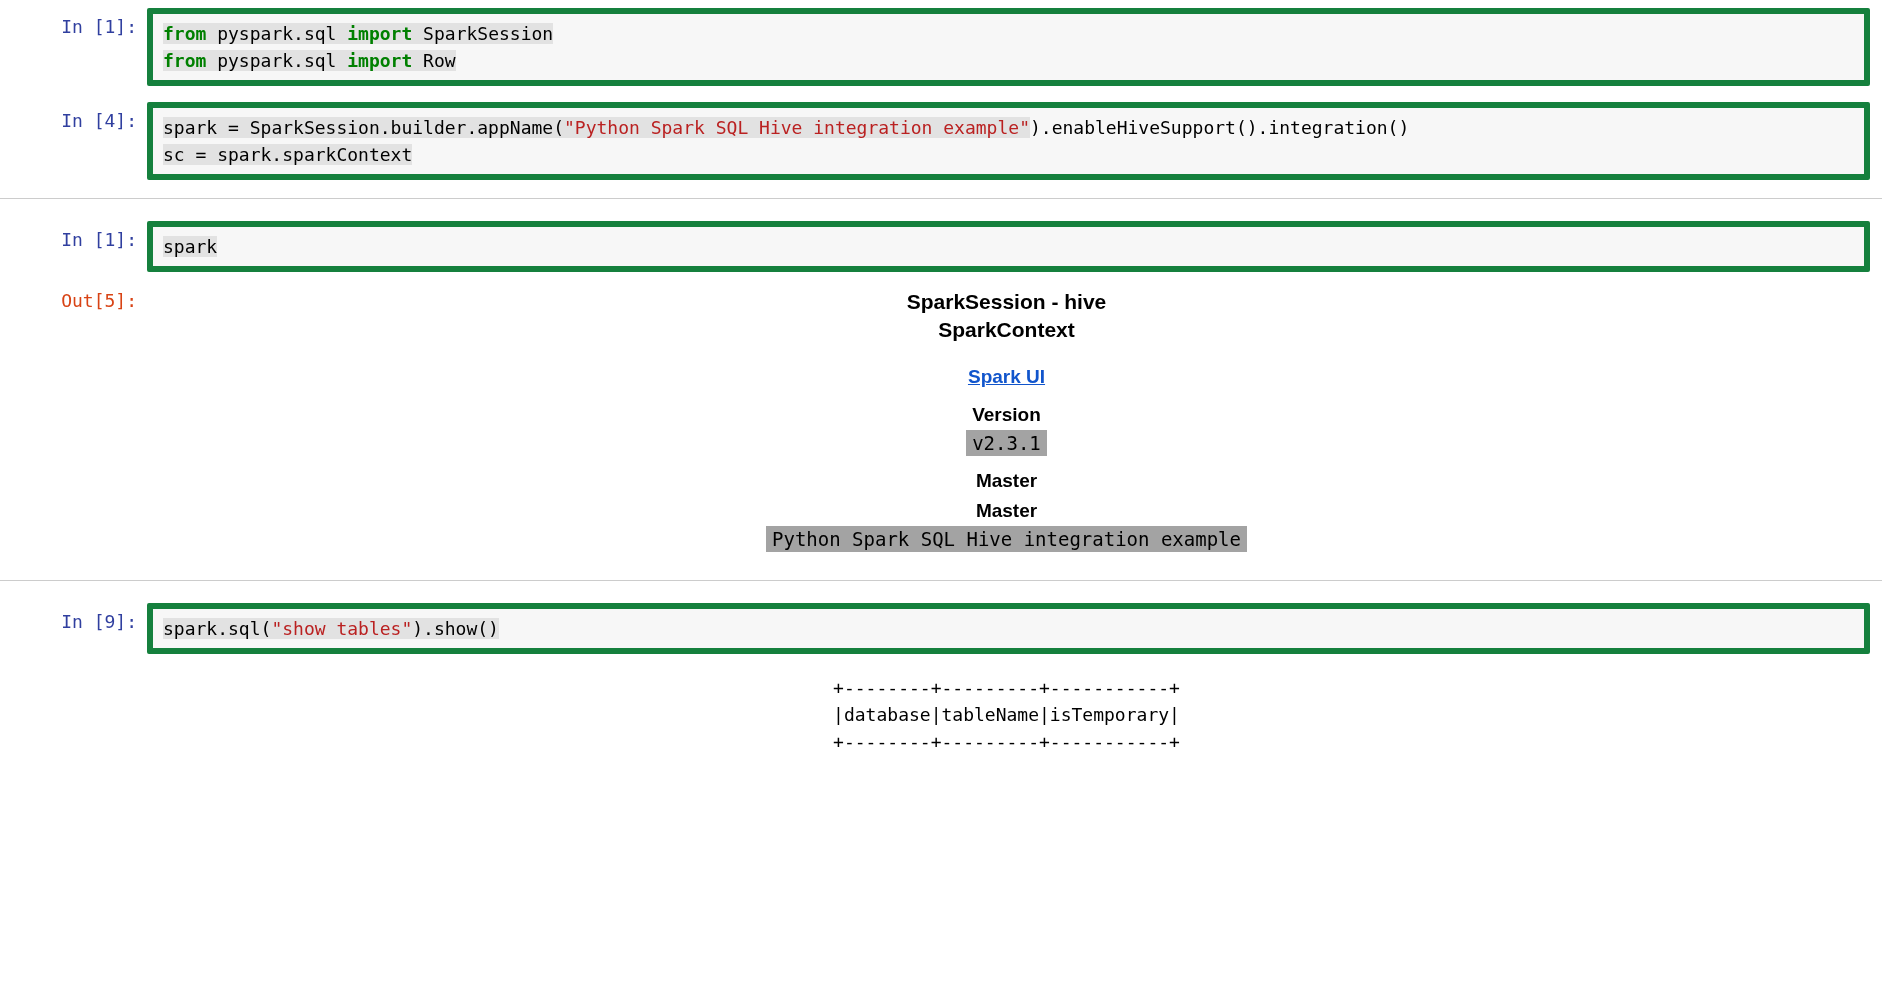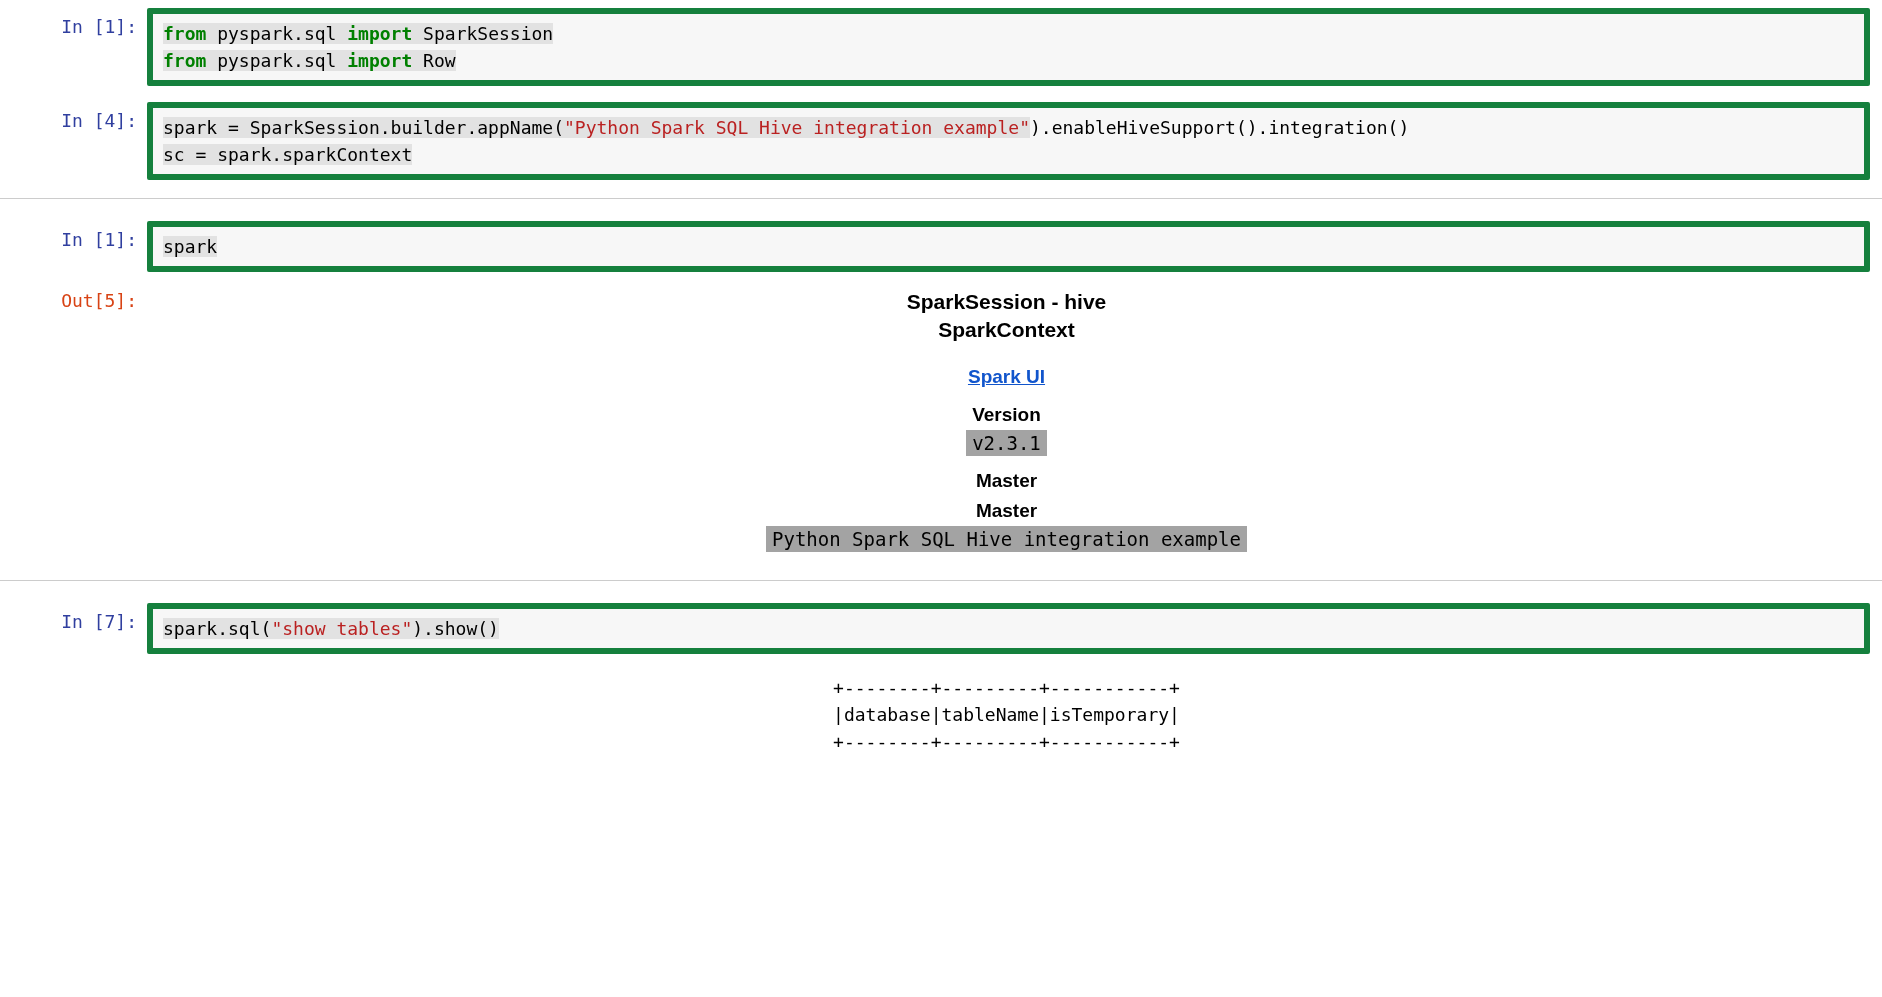--- a/index.html
+++ b/index.html
@@ -127,21 +127,21 @@
       <a href="#">Spark UI</a>
       <div class="label">Version</div>
       <div><span class="value">v2.3.1</span></div>
       <div class="label">Master</div>
       <div class="label">Master</div>
       <div><span class="value">Python Spark SQL Hive integration example</span></div>
     </div>
   </div>
 
   <div class="cell divider-above">
-    <div class="prompt in"><span class="pfx">In  [7]:</span></div>
+    <div class="prompt in"><span class="pfx">In  [9]:</span></div>
     <div class="input-area">
       <pre class="code"><span class="hl-plain">spark.sql(</span><span class="hl-string">"show tables"</span><span class="hl-plain">).show()</span></pre>
     </div>
   </div>
 
   <div class="cell">
     <div class="prompt"></div>
     <div class="output-area">
       <pre class="plain-output">+--------+---------+-----------+
 |database|tableName|isTemporary|

